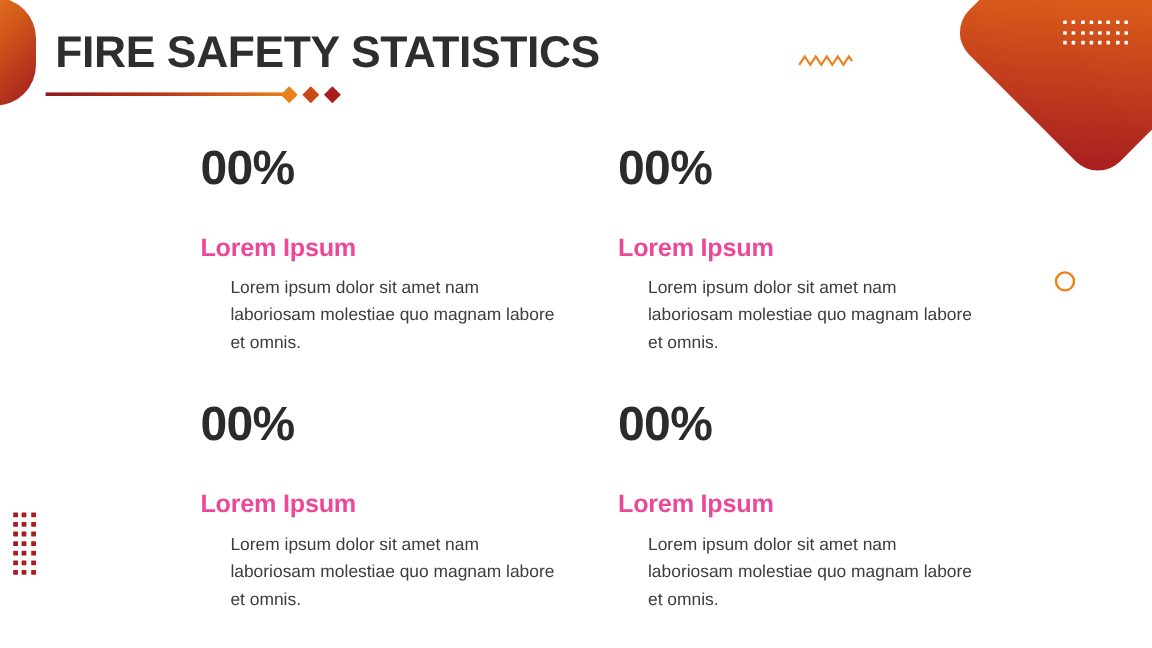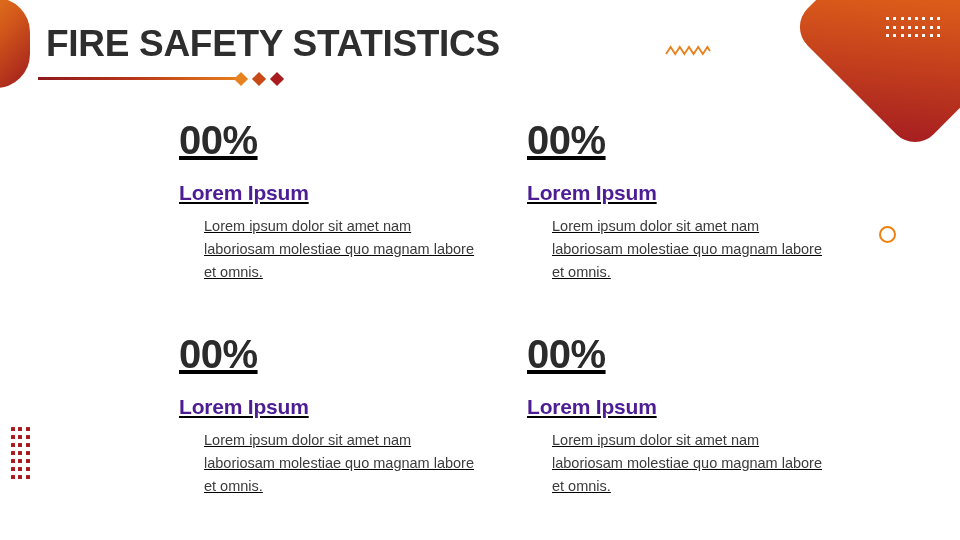--- a/index.html
+++ b/index.html
@@ -103,40 +103,39 @@
     width:10px; height:10px;
     transform:rotate(45deg);
   }
   .rule-diamond.d1 { left:198px; background:#E8821E; }
   .rule-diamond.d2 { left:216px; background:#C94A16; }
   .rule-diamond.d3 { left:234px; background:#A81C20; }
 
   
   .stats {
     position:absolute;
-    left:179px; top:118px;
+    left:167px; top:118px;
     width:660px;
     display:grid;
     grid-template-columns:348px 312px;
     grid-template-rows:214px auto;
-    text-decoration:underline;
   }
   .stat-block { width:290px; }
   .stat-value {
     font-size:40px;
     font-weight:bold;
     color:#2B2B2B;
     letter-spacing:-0.5px;
     line-height:44px;
   }
   .stat-label {
-    margin-top:19px;
+    margin-top:33px;
     font-size:21px;
     font-weight:bold;
-    color:#4c1d95;
+    color:#ec4899;
     letter-spacing:-0.2px;
     line-height:24px;
   }
   .stat-body {
     margin-top:10px;
     font-size:14.5px;
     color:#3C3C3C;
     line-height:23px;
     width:275px;
     margin-left:25px;

